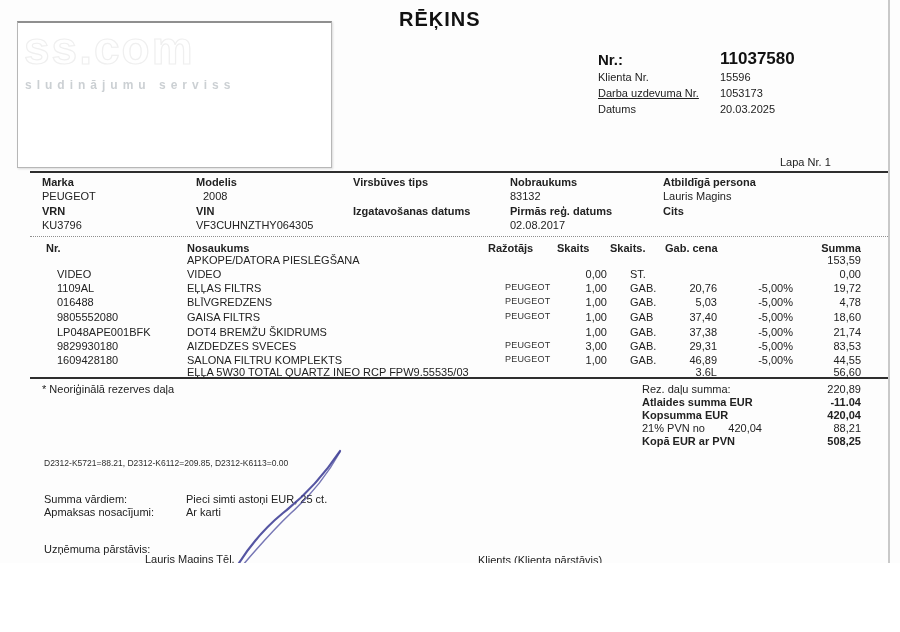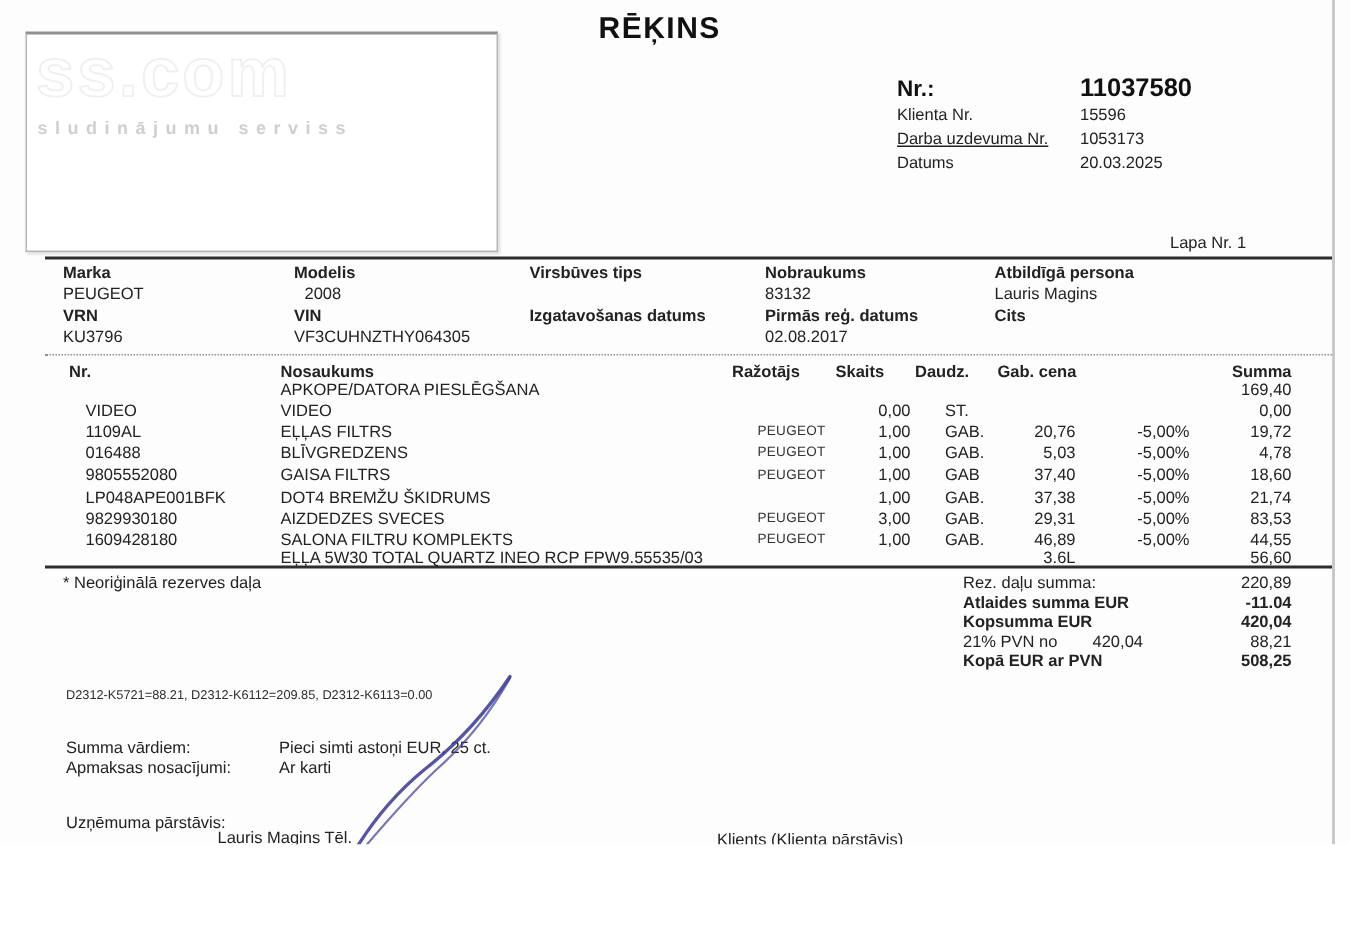--- a/index.html
+++ b/index.html
@@ -74,27 +74,27 @@
       <div class="abs b" style="left: 510px; top: 206px;">Pirmās reģ. datums</div>
       <div class="abs" style="left: 510px; top: 220px;">02.08.2017</div>
       <div class="abs b" style="left: 663px; top: 206px;">Cits</div>
       <div class="abs" style="left: 663px; top: 220px;"></div>
     </div>
 
   <div class="abs b" style="left:46px;top:243px;">Nr.</div>
   <div class="abs b" style="left:187px;top:243px;">Nosaukums</div>
   <div class="abs b" style="left:488px;top:243px;">Ražotājs</div>
   <div class="abs b" style="left:557px;top:243px;">Skaits</div>
-  <div class="abs b" style="left:610px;top:243px;">Daudz.</div>
+  <div class="abs b" style="left:610px;top:243px;">Skaits.</div>
   <div class="abs b" style="left:665px;top:243px;">Gab. cena</div>
   <div class="abs b r" style="right:39px;top:243px;width:70px;">Summa</div>
 
   <div id="table-body">
       <div class="abs" style="left: 187px; top: 255px;">APKOPE/DATORA PIESLĒGŠANA</div>
-      <div class="abs r" style="right: 39px; width: 70px; top: 255px;">169,40</div>
+      <div class="abs r" style="right: 39px; width: 70px; top: 255px;">153,59</div>
       <div class="abs" style="left: 57px; top: 269px;">VIDEO</div>
       <div class="abs" style="left: 187px; top: 269px;">VIDEO</div>
       <div class="abs r" style="right: 293px; width: 60px; top: 269px;">0,00</div>
       <div class="abs" style="left: 630px; top: 269px;">ST.</div>
       <div class="abs r" style="right: 39px; width: 70px; top: 269px;">0,00</div>
       <div class="abs" style="left: 57px; top: 283px;">1109AL</div>
       <div class="abs" style="left: 187px; top: 283px;">EĻĻAS FILTRS</div>
       <div class="abs mfr" style="left: 505px; top: 283px;">PEUGEOT</div>
       <div class="abs r" style="right: 293px; width: 60px; top: 283px;">1,00</div>
       <div class="abs" style="left: 630px; top: 283px;">GAB.</div>

